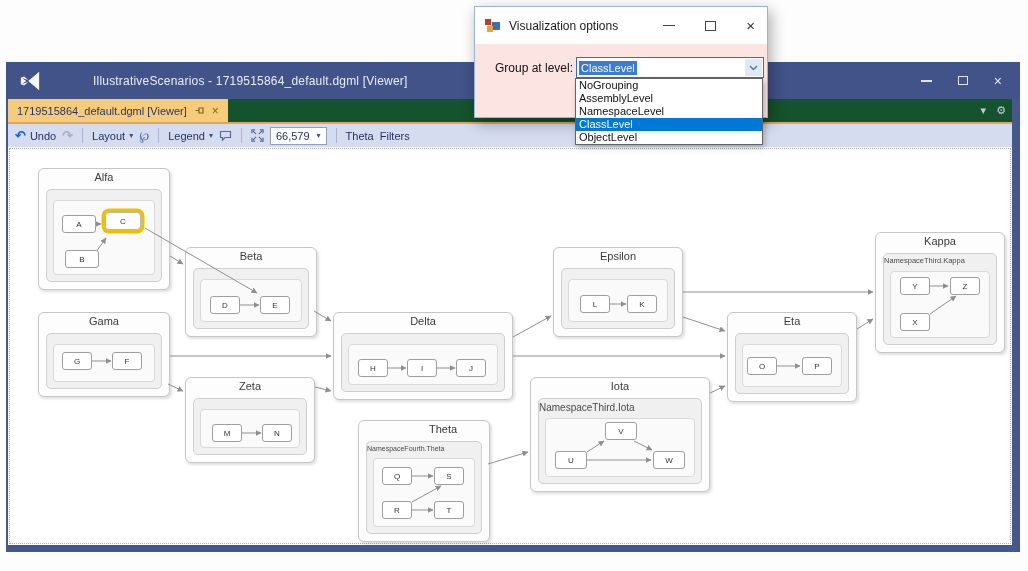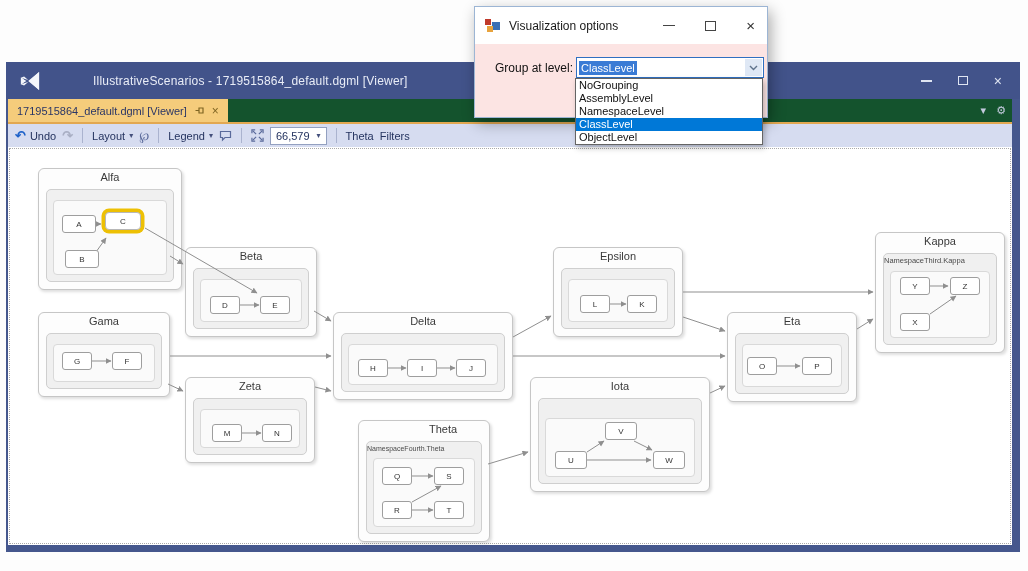--- a/index.html
+++ b/index.html
@@ -172,21 +172,21 @@
       </span>
     </div>
 
     <div class="canvas">
       <div class="canvas-dots"></div>
     </div>
   </div>
 
   <div class="graph-layer">
       <div>
-        <div class="grp" style="left: 38px; top: 168px; width: 144px; height: 122px;">
+        <div class="grp" style="left: 38px; top: 168px; width: 132px; height: 122px;">
           <div class="grp-title">Alfa</div>
           <div class="grp-inner">
             <div class="grp-content" style="top: 10px;"></div>
           </div>
         </div>
         <div class="grp" style="left: 185px; top: 247px; width: 132px; height: 90px;">
           <div class="grp-title">Beta</div>
           <div class="grp-inner">
             <div class="grp-content" style="top: 10px;"></div>
           </div>
@@ -218,20 +218,21 @@
         </div>
         <div class="grp" style="left: 553px; top: 247px; width: 130px; height: 90px;">
           <div class="grp-title">Epsilon</div>
           <div class="grp-inner">
             <div class="grp-content" style="top: 10px;"></div>
           </div>
         </div>
         <div class="grp" style="left: 530px; top: 377px; width: 180px; height: 115px;">
           <div class="grp-title">Iota</div>
           <div class="grp-inner">
+            <div class="grp-ns" style="font-size: 10px; height: 17px; line-height: 17px;">NamespaceThird.Iota</div>
             <div class="grp-content" style="top: 19px;"></div>
           </div>
         </div>
         <div class="grp" style="left: 727px; top: 312px; width: 130px; height: 90px;">
           <div class="grp-title">Eta</div>
           <div class="grp-inner">
             <div class="grp-content" style="top: 10px;"></div>
           </div>
         </div>
         <div class="grp" style="left: 875px; top: 232px; width: 130px; height: 121px;">

